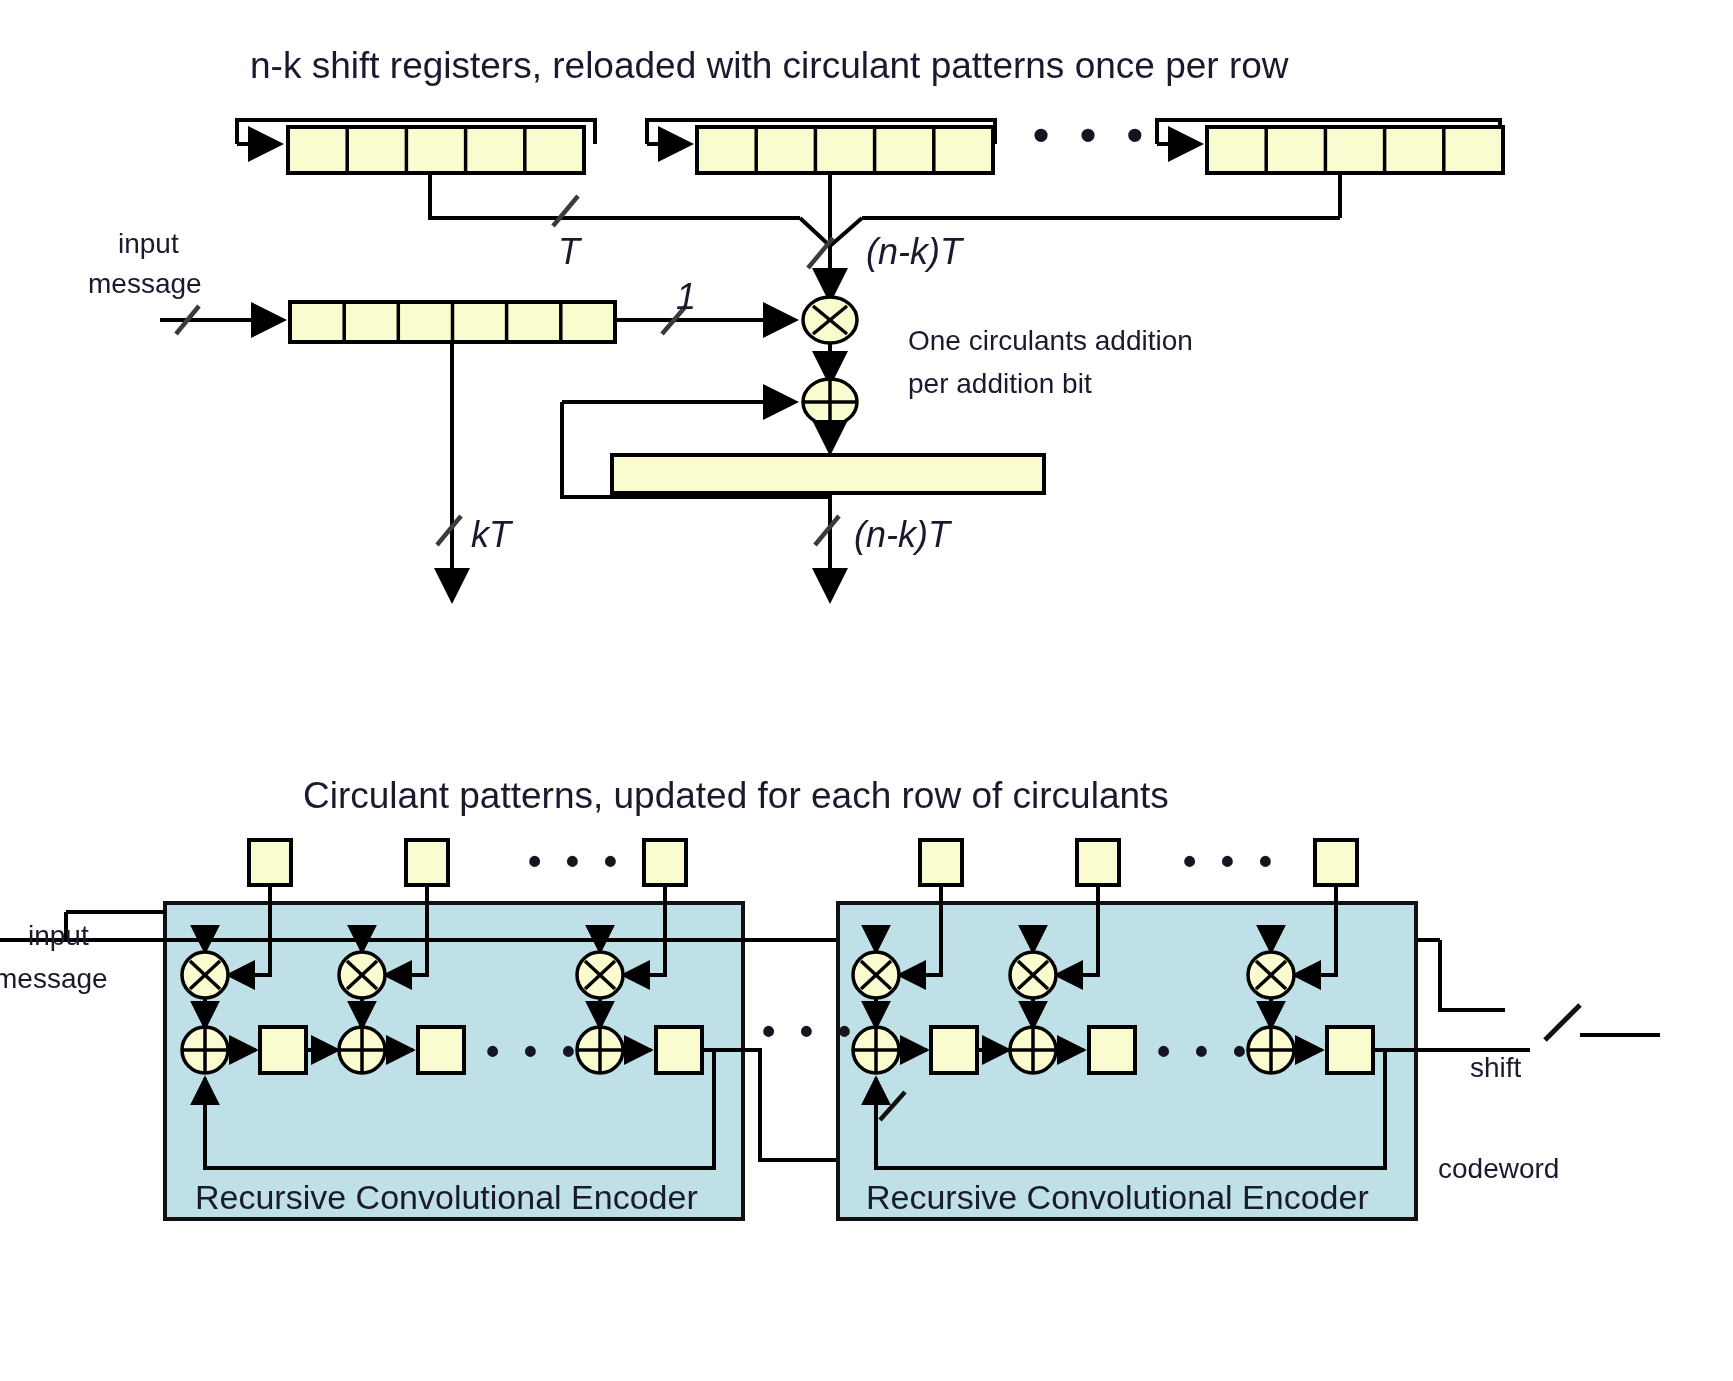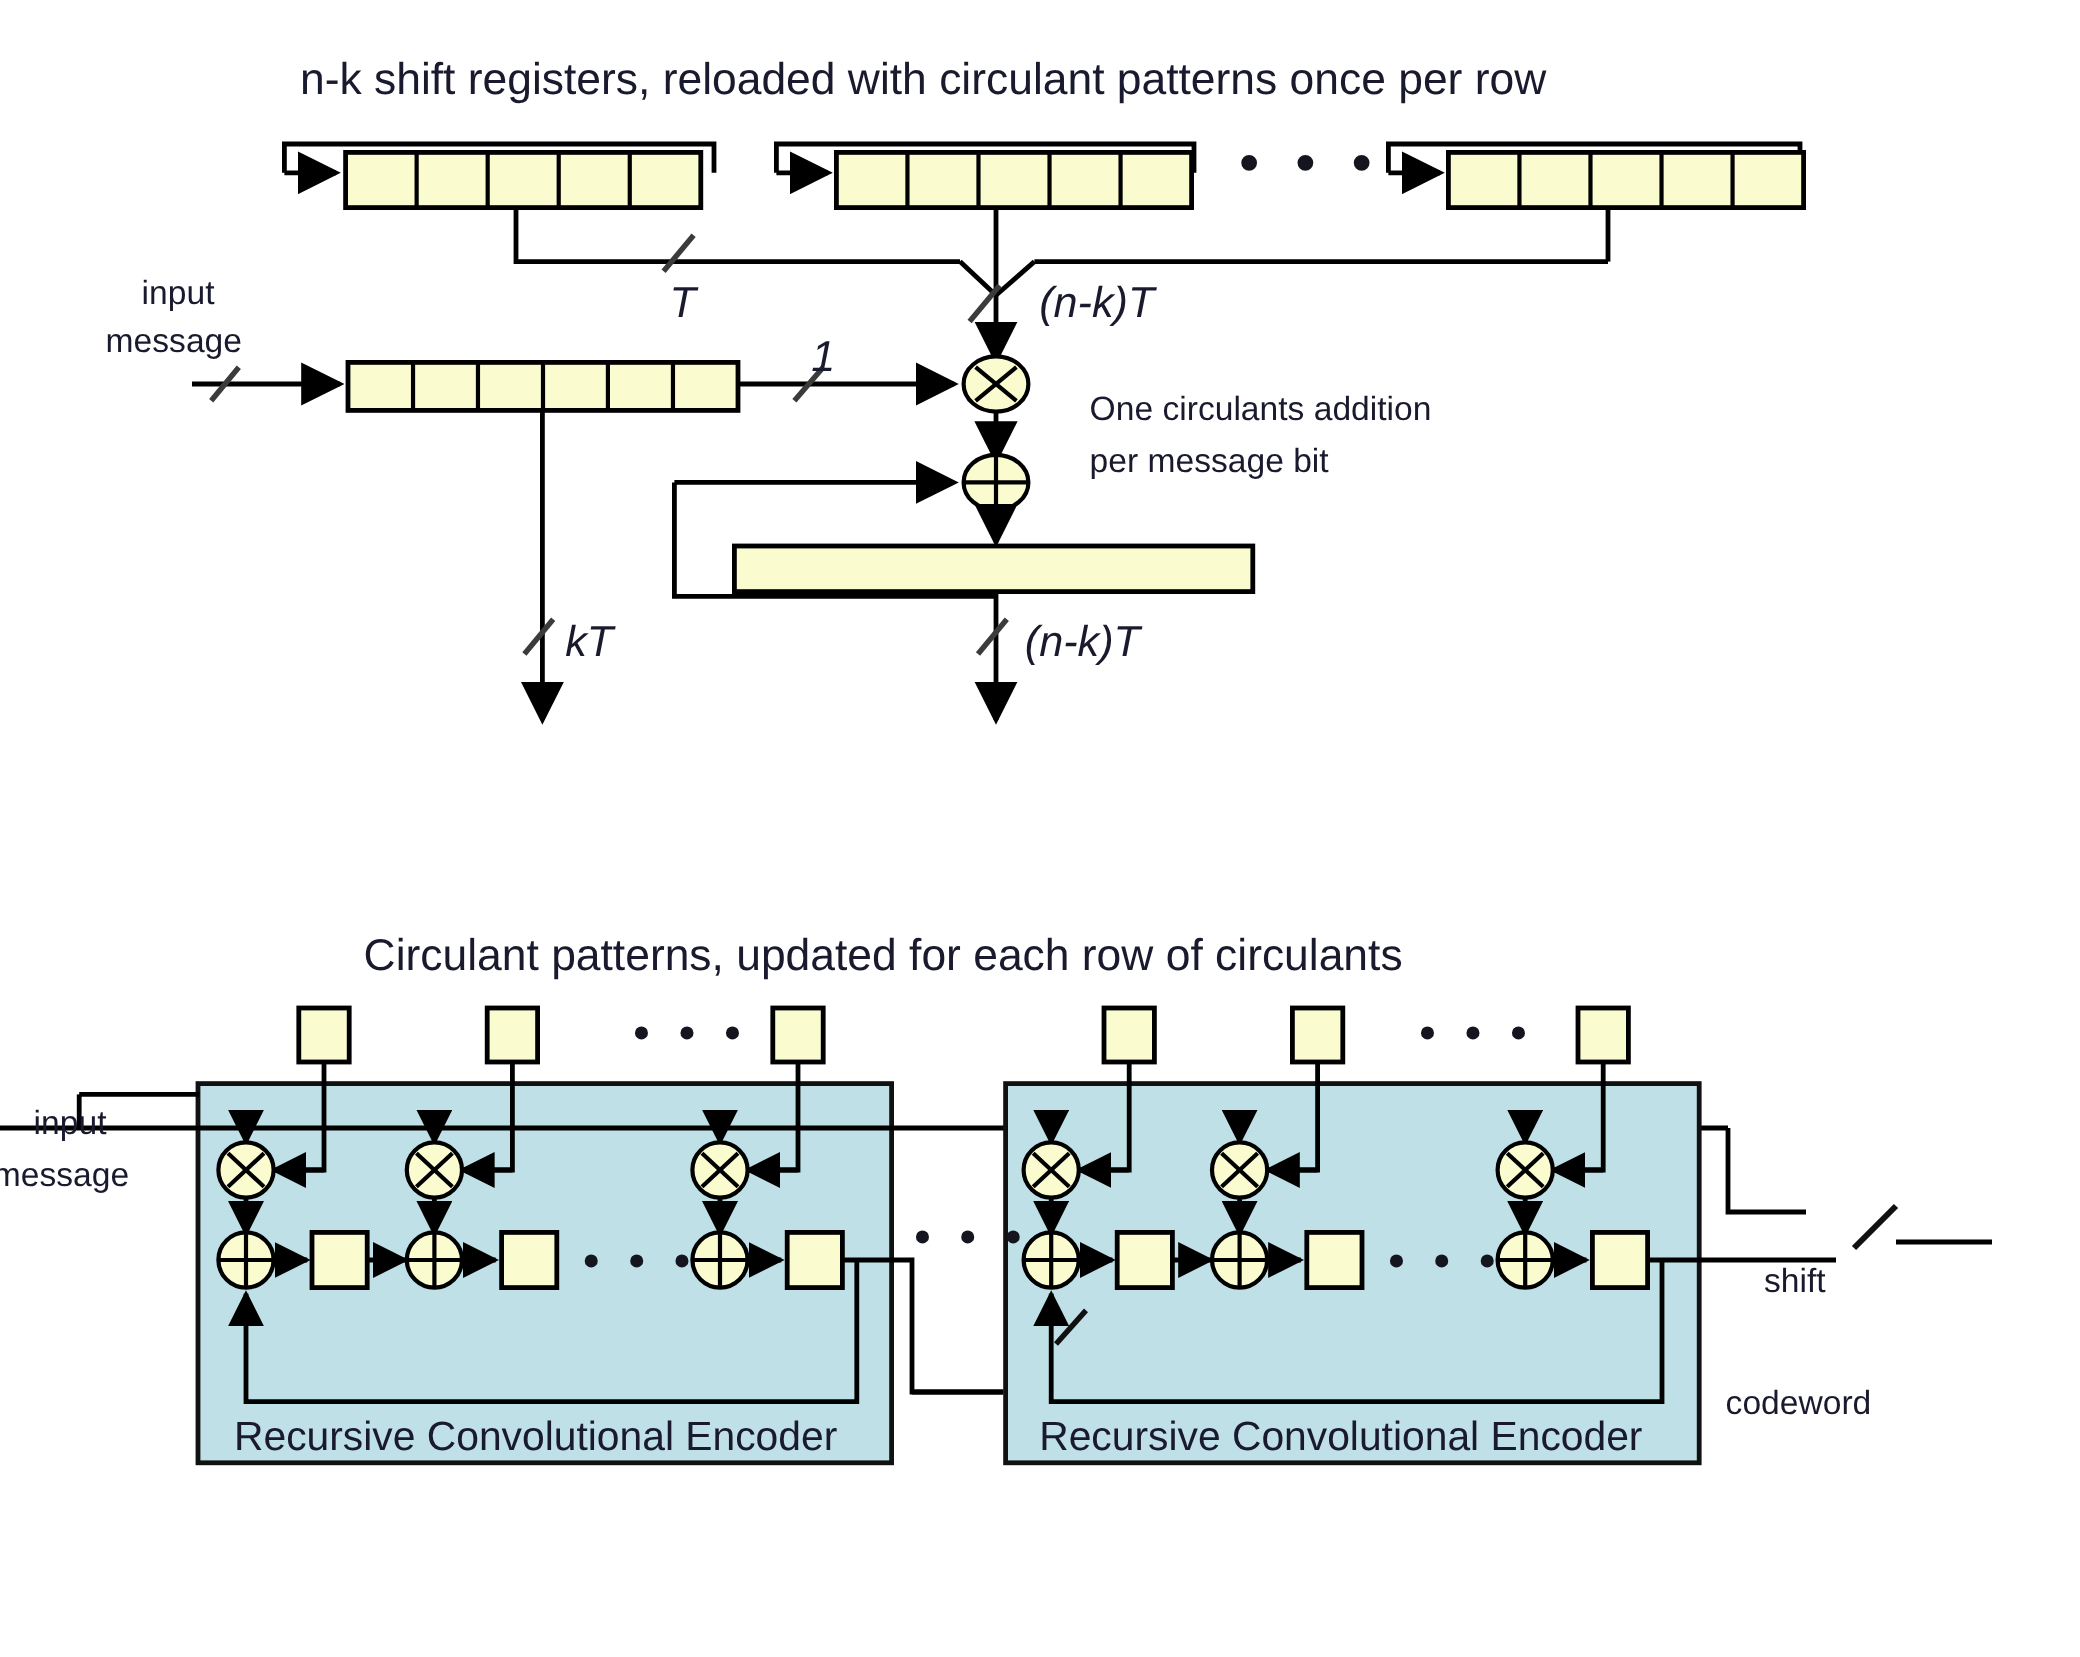--- a/index.html
+++ b/index.html
@@ -318,21 +318,21 @@
   <div class="lbl t-body" style="left:118px; top:228px;">input</div>
   <div class="lbl t-body" style="left:88px; top:268px;">message</div>
 
   <div class="lbl t-bus" style="left:558px; top:232px;">T</div>
 
   <div class="lbl t-bus" style="left:866px; top:232px;">(n-k)T</div>
 
   <div class="lbl t-bus" style="left:676px; top:277px;">1</div>
 
   <div class="lbl t-body" style="left:908px; top:325px;">One circulants addition</div>
-  <div class="lbl t-body" style="left:908px; top:368px;">per message bit</div>
+  <div class="lbl t-body" style="left:908px; top:368px;">per addition bit</div>
 
   <div class="lbl t-bus" style="left:471px; top:515px;">kT</div>
 
   <div class="lbl t-bus" style="left:854px; top:515px;">(n-k)T</div>
 
 
   <div class="lbl t-head" style="left:303px; top:775px;">Circulant patterns, updated for each row of circulants</div>
 
   <div class="lbl t-dots-sm" style="left:528px; top:840px;">• • •</div>
   <div class="lbl t-dots-sm" style="left:1183px; top:840px;">• • •</div>

